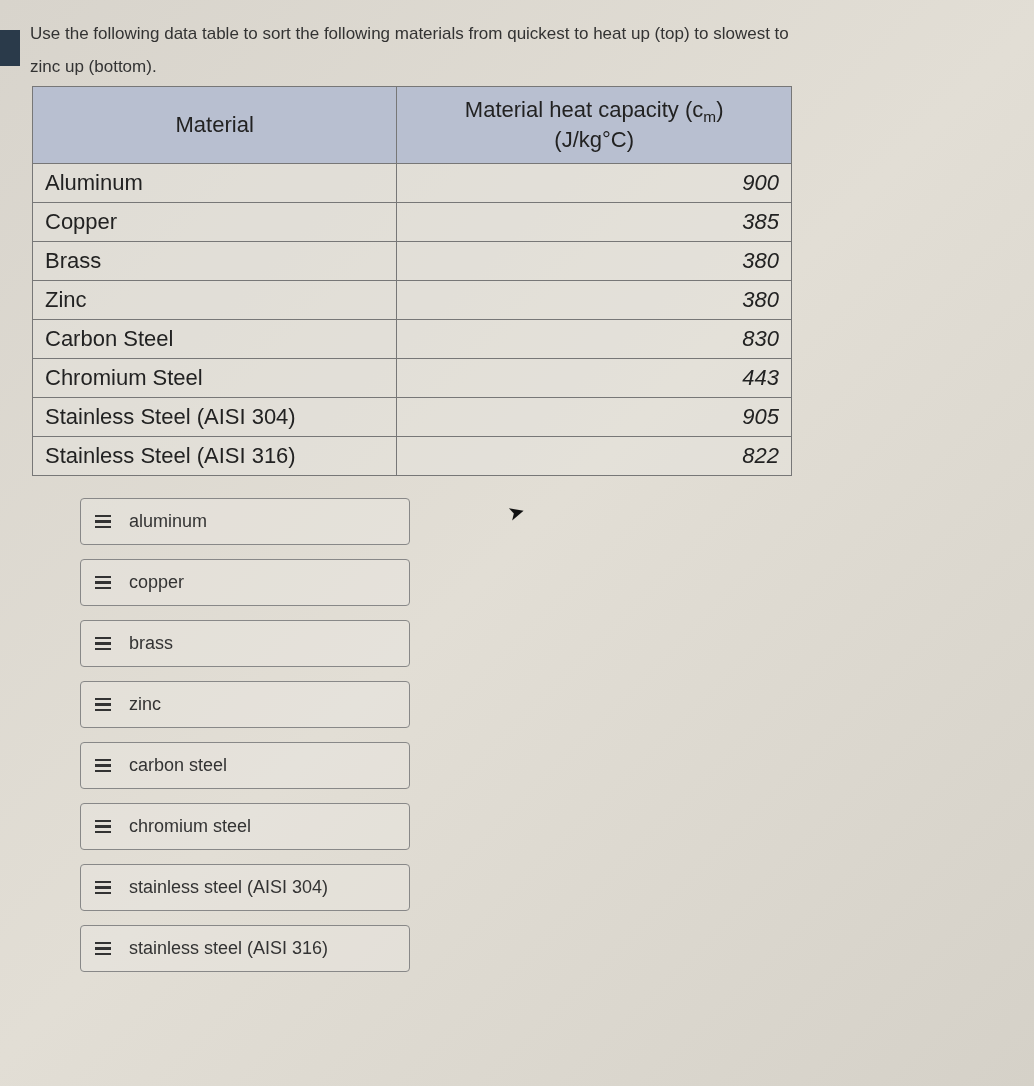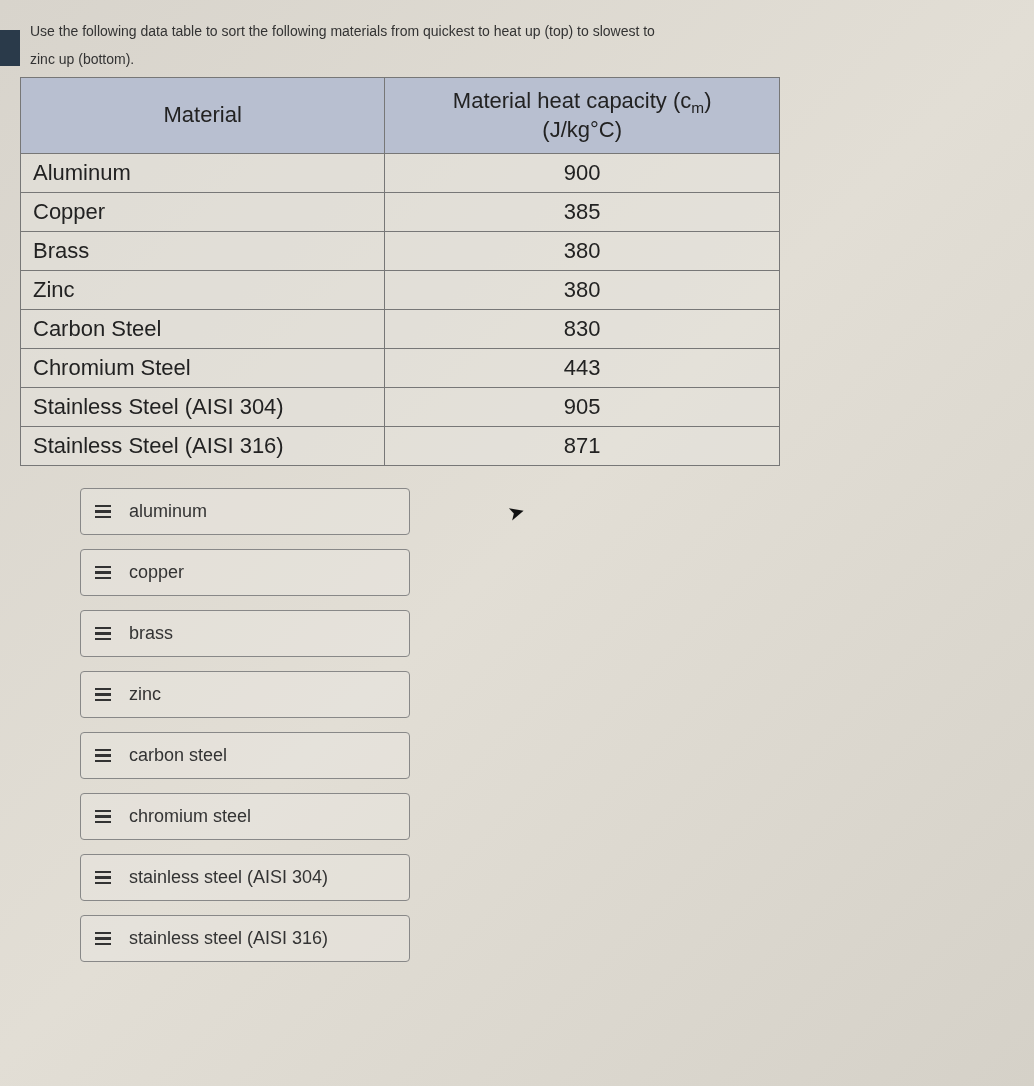--- a/index.html
+++ b/index.html
@@ -15,27 +15,27 @@
   .side-marker {
     position: absolute;
     left: 0;
     top: 30px;
     width: 20px;
     height: 36px;
     background: #2a3a4a;
   }
   .question-text {
     margin-left: 30px;
-    font-size: 14px;
+    font-size: 17px;
     color: #333;
     line-height: 1.6;
     margin-bottom: 6px;
   }
   .data-table {
-    margin-left: 20px;
+    margin-left: 32px;
     border-collapse: collapse;
     width: 760px;
     background: rgba(230,228,222,0.5);
   }
   .data-table th {
     background: #b8bfd0;
     font-weight: normal;
     font-size: 22px;
     color: #222;
     padding: 10px 8px;
@@ -43,21 +43,21 @@
     text-align: center;
   }
   .data-table th:first-child { width: 48%; }
   .data-table td {
     border: 1px solid #777;
     padding: 6px 12px;
     font-size: 22px;
     color: #222;
   }
   .data-table td:first-child { text-align: left; }
-  .data-table td:last-child { text-align: center; }
+  .data-table td:last-child { text-align: right; font-style: italic; }
   .sort-list {
     margin-left: 80px;
     margin-top: 22px;
     width: 330px;
   }
   .sort-item {
     display: flex;
     align-items: center;
     border: 1px solid #888;
     border-radius: 4px;
@@ -134,21 +134,21 @@
     <tr>
         <td>Chromium Steel</td>
         <td>443</td>
       </tr>
     <tr>
         <td>Stainless Steel (AISI 304)</td>
         <td>905</td>
       </tr>
     <tr>
         <td>Stainless Steel (AISI 316)</td>
-        <td>871</td>
+        <td>822</td>
       </tr>
   </tbody>
 </table>
 
 <div class="cursor-arrow">➤</div>
 
 <div class="sort-list">
   <div class="sort-item">
     <span class="drag-icon">
         <span></span>

